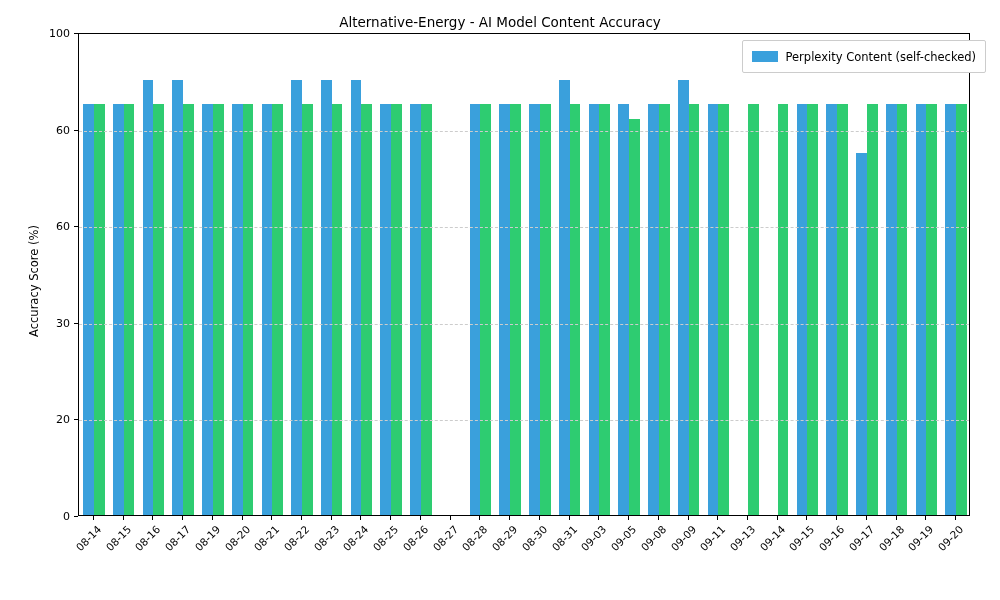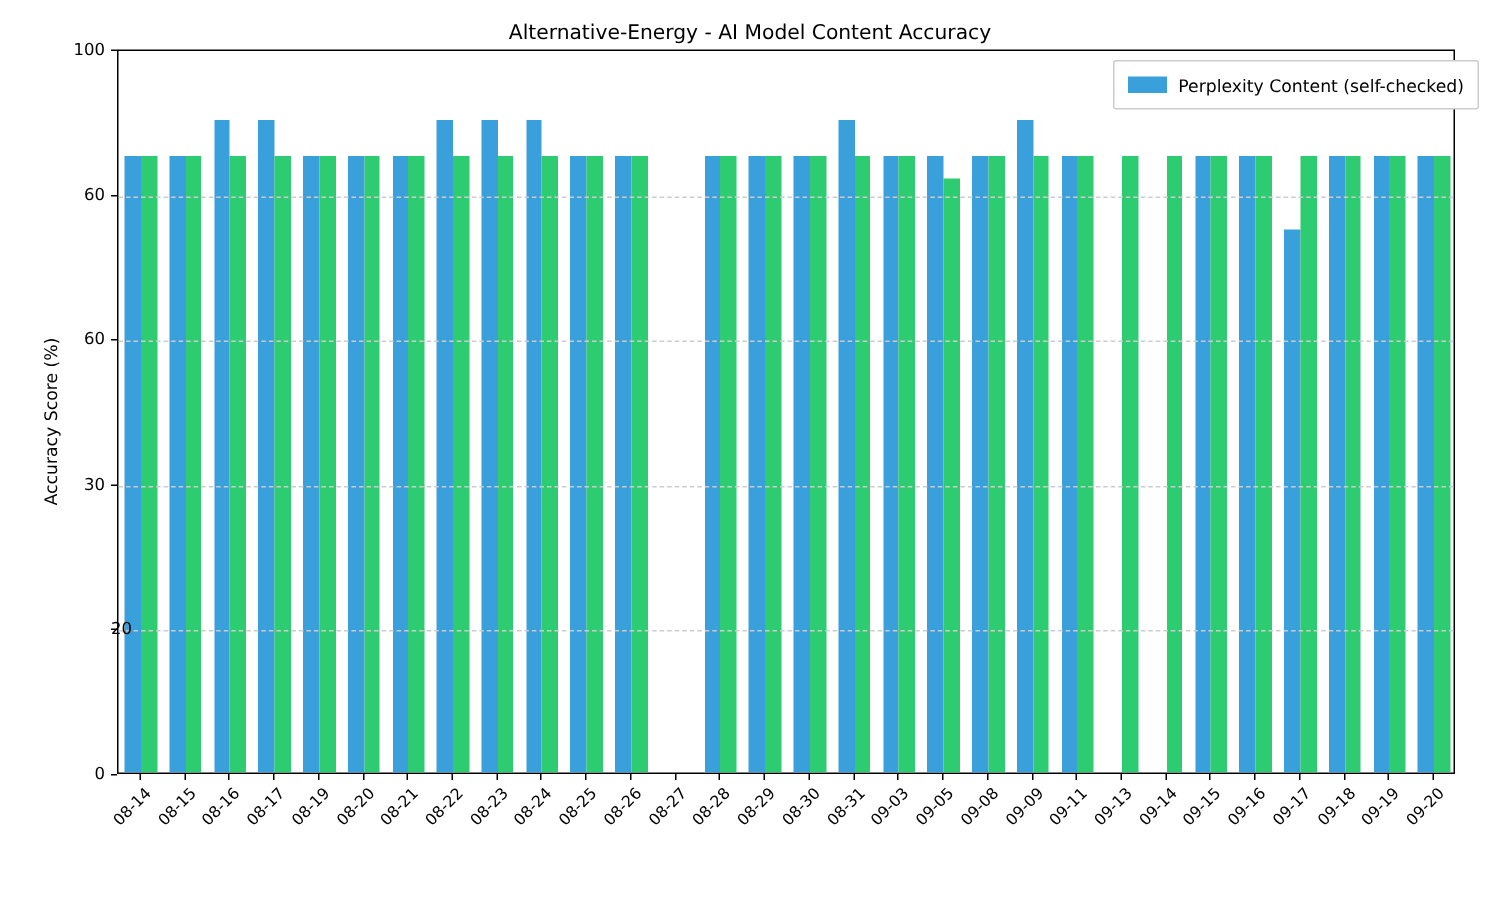--- a/index.html
+++ b/index.html
@@ -216,21 +216,21 @@
 
   <div id="legend">
     <div class="legend-row">
       <span class="legend-swatch" id="sw0" style="background: rgb(58, 160, 220);"></span>
       <span class="legend-label">Perplexity Content (self-checked)</span>
     </div>
   </div>
 
 <div class="ytick-label" style="top: 516px; left: 0px; width: 70px;">0</div>
     <div class="ytick-mark" style="top: 516px;"></div>
-    <div class="ytick-label" style="top: 419.4px; left: 0px; width: 70px; margin-left: 18px;">20</div>
+    <div class="ytick-label" style="top: 419.4px; left: 0px; width: 70px;">20</div>
     <div class="ytick-mark" style="top: 419.4px;"></div>
     <div class="ytick-label" style="top: 322.8px; left: 0px; width: 70px;">30</div>
     <div class="ytick-mark" style="top: 322.8px;"></div>
     <div class="ytick-label" style="top: 226.2px; left: 0px; width: 70px;">60</div>
     <div class="ytick-mark" style="top: 226.2px;"></div>
     <div class="ytick-label" style="top: 129.6px; left: 0px; width: 70px;">60</div>
     <div class="ytick-mark" style="top: 129.6px;"></div>
     <div class="ytick-label" style="top: 33px; left: 0px; width: 70px;">100</div>
     <div class="ytick-mark" style="top: 33px;"></div>
     <div class="xtick-mark" style="left: 92.8667px;"></div>

